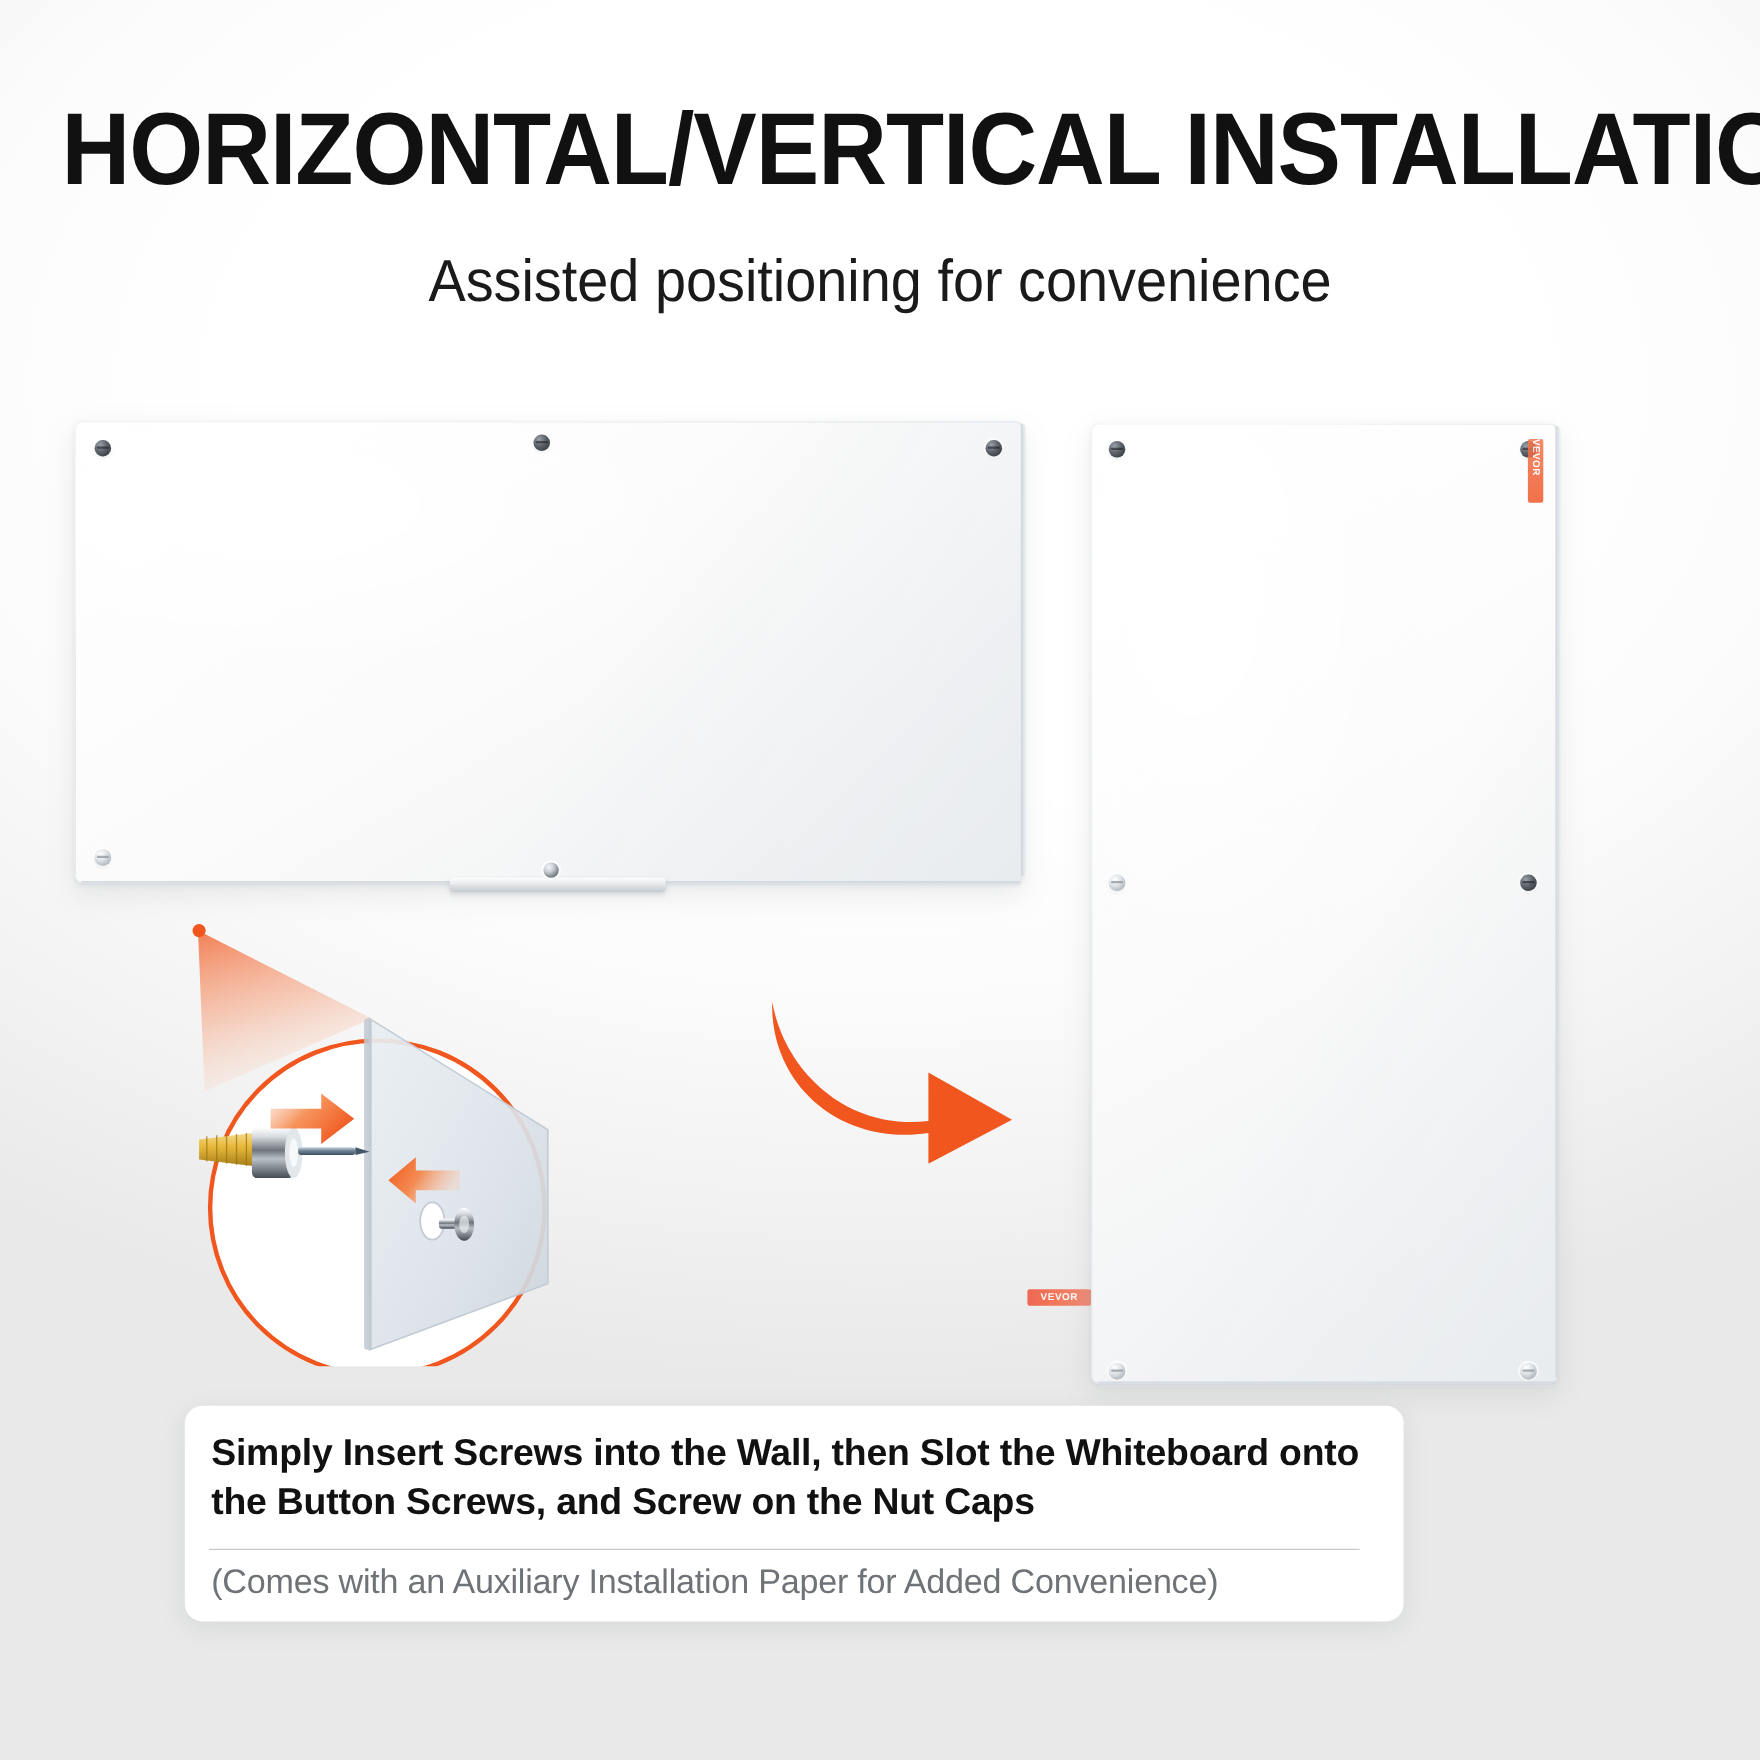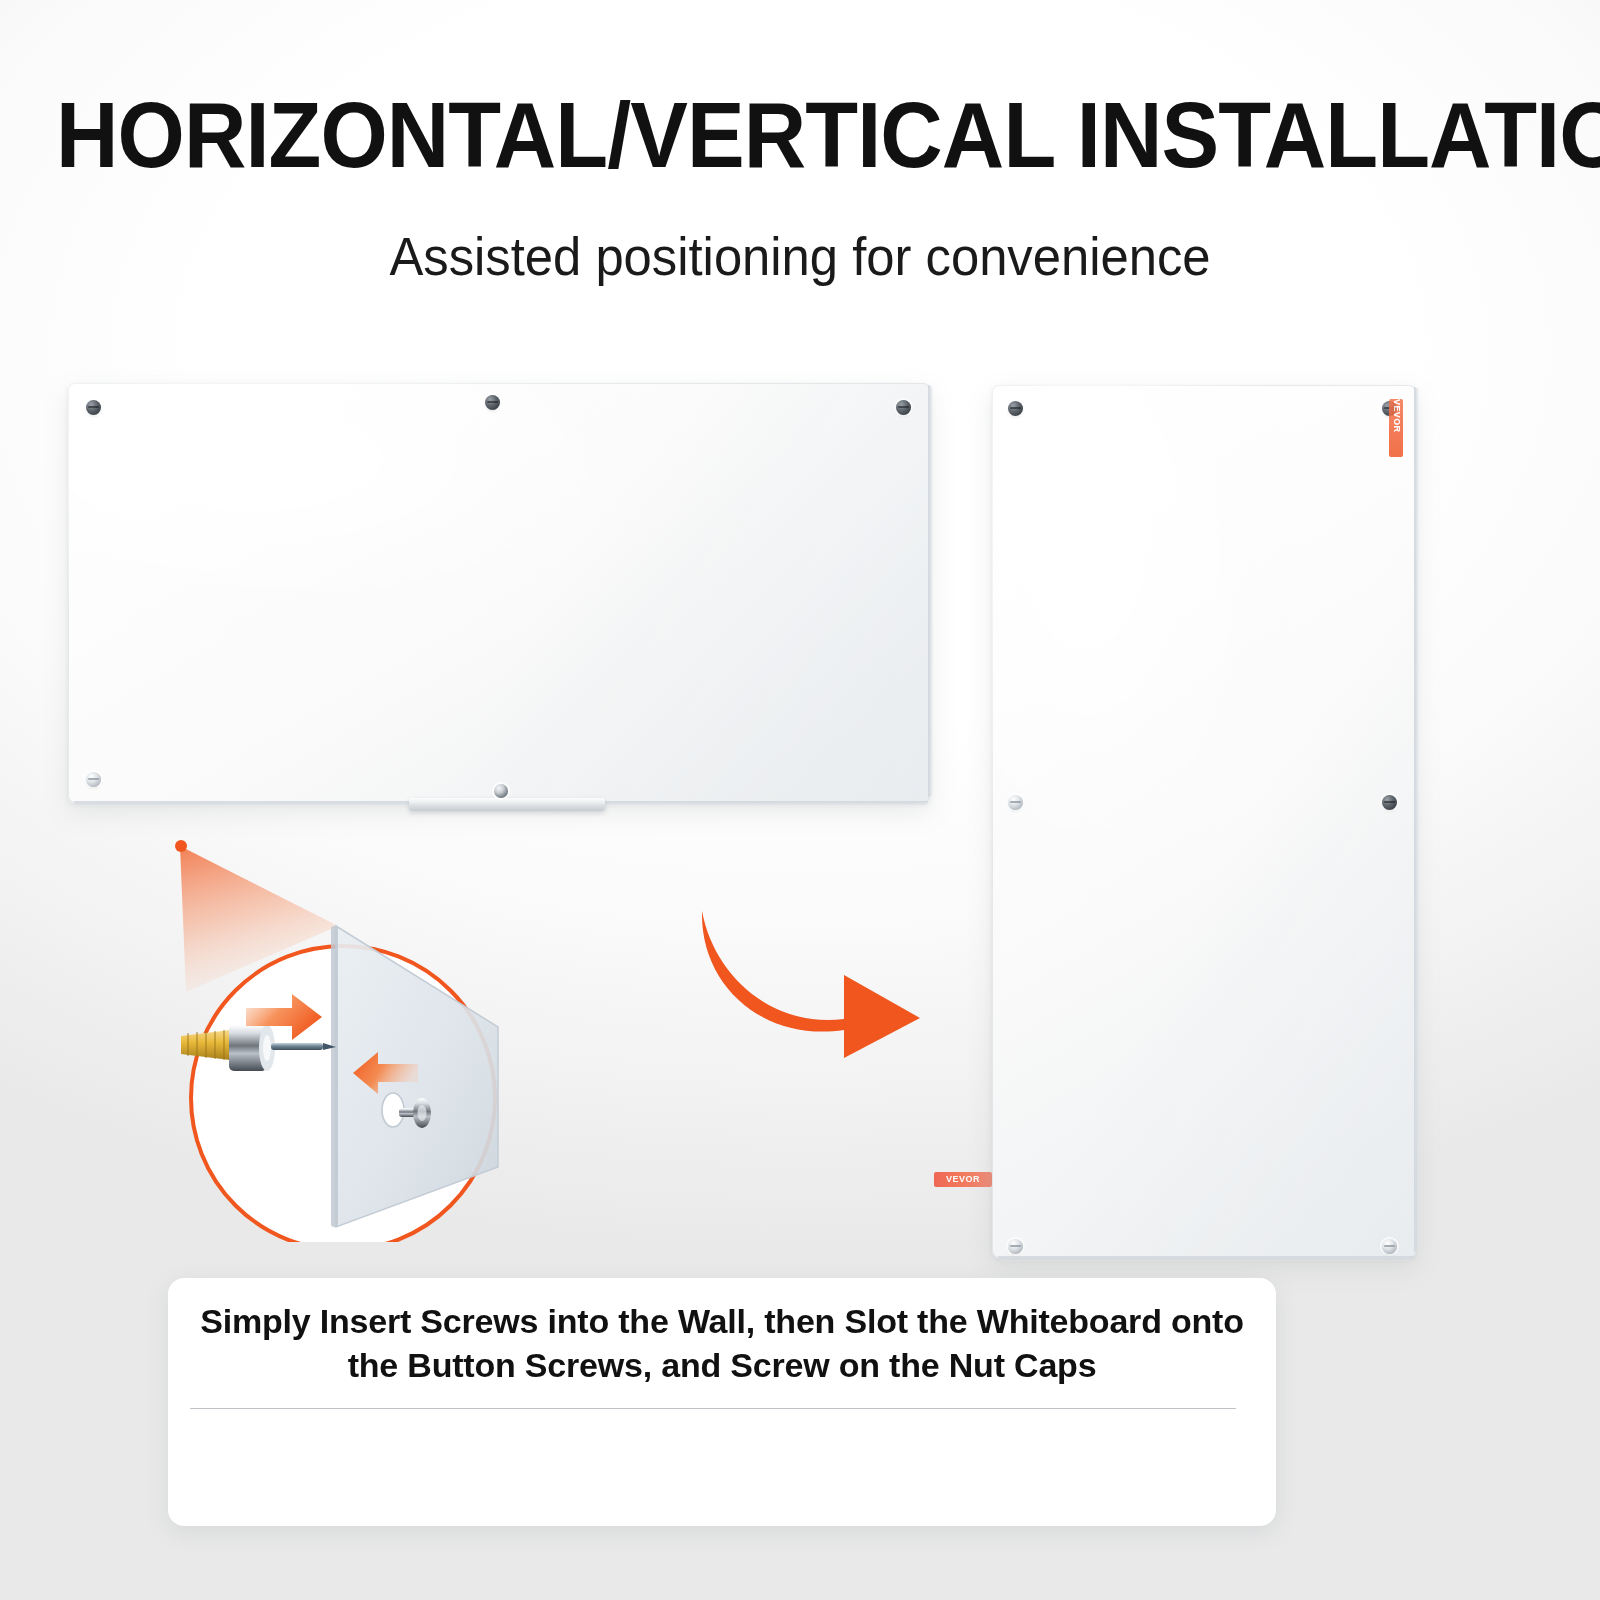--- a/index.html
+++ b/index.html
@@ -119,24 +119,23 @@
 
   
   .callout{ position:absolute;left:150px;top:822px;width:400px;height:420px; }
   .callout svg{ position:absolute;left:0;top:0; }
 
   
   .swoosh{ position:absolute;left:668px;top:878px;width:270px;height:180px; }
 
   
   .caption-card{
-    position:absolute;left:168px;top:1278px;width:1108px;height:248px;
+    position:absolute;left:168px;top:1278px;width:1108px;height:196px;
     background:#ffffff;border-radius:16px;
     box-shadow:0 6px 22px rgba(120,128,136,0.16);
-    text-align:center;
   }
   .caption-main{
     position:absolute;left:24px;top:22px;right:24px;
     font-family:"Liberation Sans Narrow","Liberation Sans",sans-serif;
     font-weight:700;font-size:34px;line-height:1.28;color:#111111;
     letter-spacing:-0.2px;
   }
   .caption-rule{
     position:absolute;left:22px;right:40px;top:130px;height:1px;background:#bfc3c7;
   }
@@ -266,15 +265,16 @@
                L 252 140
                L 176 180
                L 176 152
                C 96 164, 32 108, 34 33 Z" fill="#F0561D"></path>
     </svg>
   </div>
 
   <div class="caption-card">
     <div class="caption-main">Simply Insert Screws into the Wall, then Slot the Whiteboard onto the Button Screws, and Screw on the Nut Caps</div>
     <div class="caption-rule"></div>
+    <div class="caption-sub">(Comes with an Auxiliary Installation Paper for Added Convenience)</div>
   </div>
 
 </div>
 
 </body></html>

